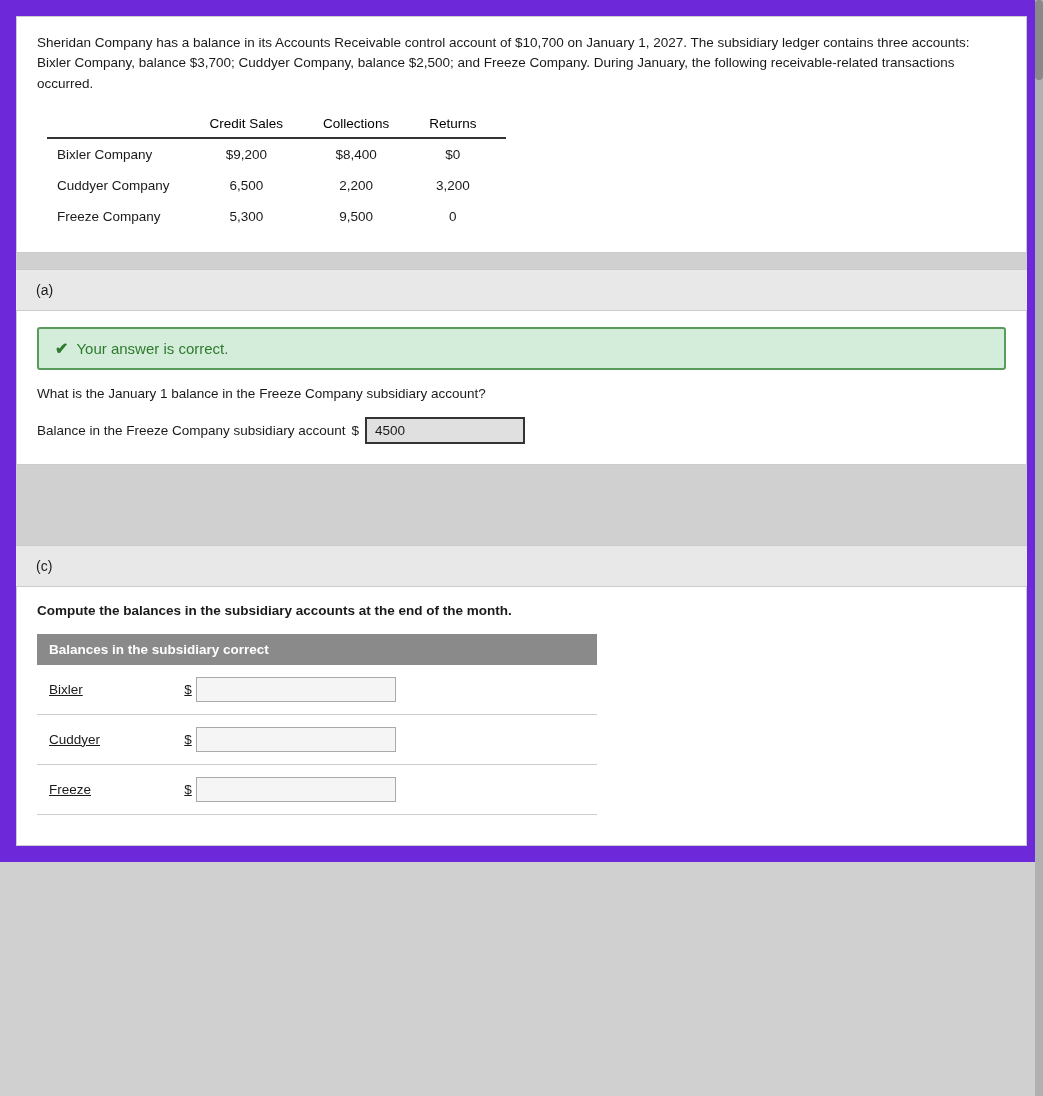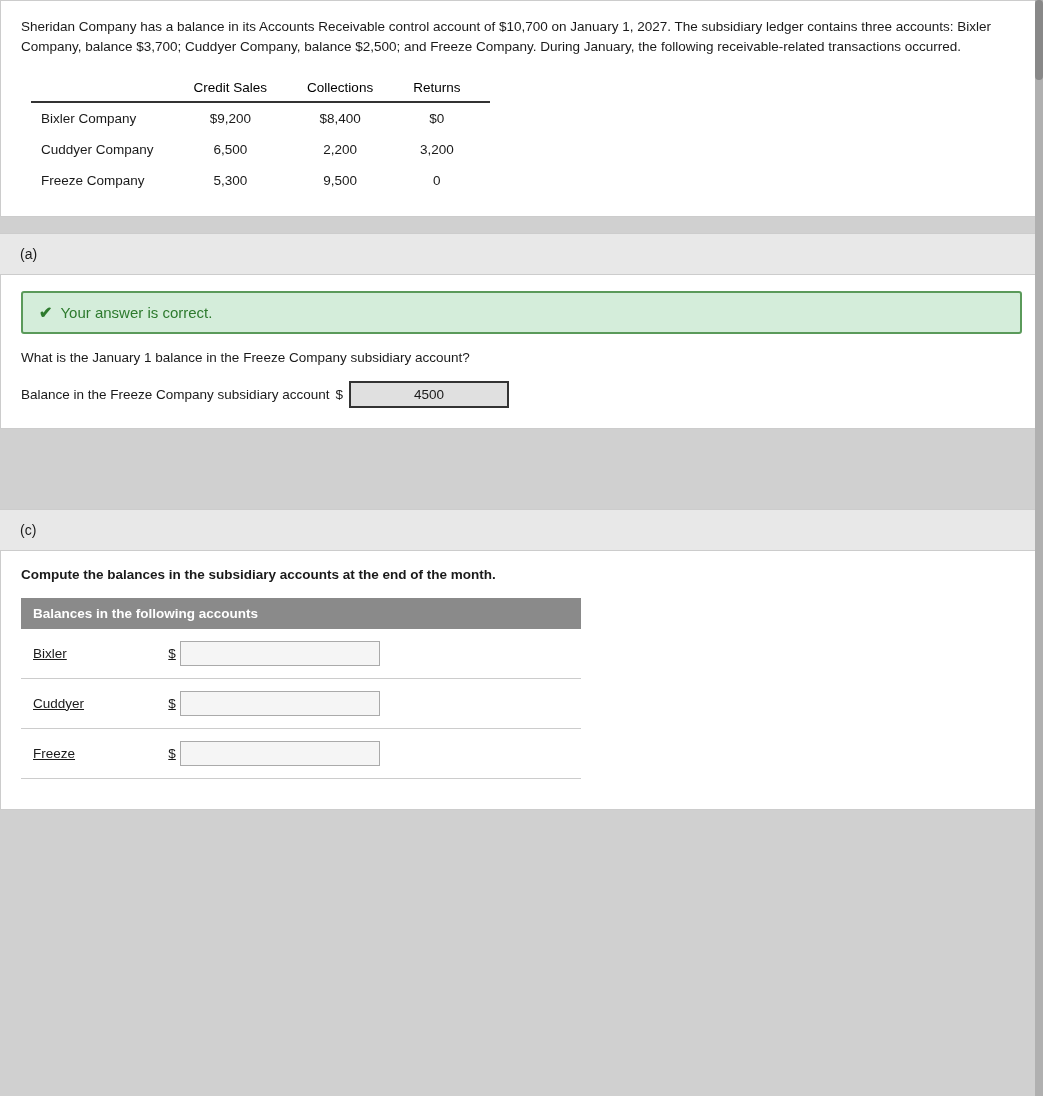--- a/index.html
+++ b/index.html
@@ -12,21 +12,21 @@
       font-family: Arial, sans-serif;
       font-size: 14px;
       background-color: #d0d0d0;
       width: 1043px;
       min-height: 1096px;
     }
 
     .page-container {
       width: 1043px;
       background-color: #6d28d9;
-      padding: 0;
+      padding: 16px;
     }
 
     
     .problem-statement {
       background-color: #ffffff;
       border: 1px solid #cccccc;
       margin: 0;
       padding: 16px 20px 20px 20px;
     }
 
@@ -132,21 +132,21 @@
     .dollar-sign {
       font-size: 13.5px;
       color: #1a1a1a;
     }
 
     .answer-input {
       border: 2px solid #333333;
       padding: 4px 8px;
       font-size: 13.5px;
       width: 160px;
-      text-align: center;
+      text-align: left;
       background-color: #e0e0e0;
       color: #1a1a1a;
     }
 
     
     .section-c {
       background-color: #e8e8e8;
       padding: 12px 20px;
       border-top: 1px solid #cccccc;
       margin-top: 0;
@@ -299,21 +299,21 @@
   <div class="section-c">
     <span class="section-label">(c)</span>
   </div>
 
   <div class="section-c-content">
     <p class="compute-text">Compute the balances in the subsidiary accounts at the end of the month.</p>
 
     <table class="subsidiary-table">
       <thead>
         <tr>
-          <th colspan="2">Balances in the following accounts</th>
+          <th colspan="2">Balances in the subsidiary correct</th>
         </tr>
       </thead>
       <tbody>
         <tr>
           <td>Bixler</td>
           <td>
             <div class="input-cell">
               <span class="dollar-sign">$</span>
               <input class="subsidiary-input" type="text" value="" style="">
             </div>

